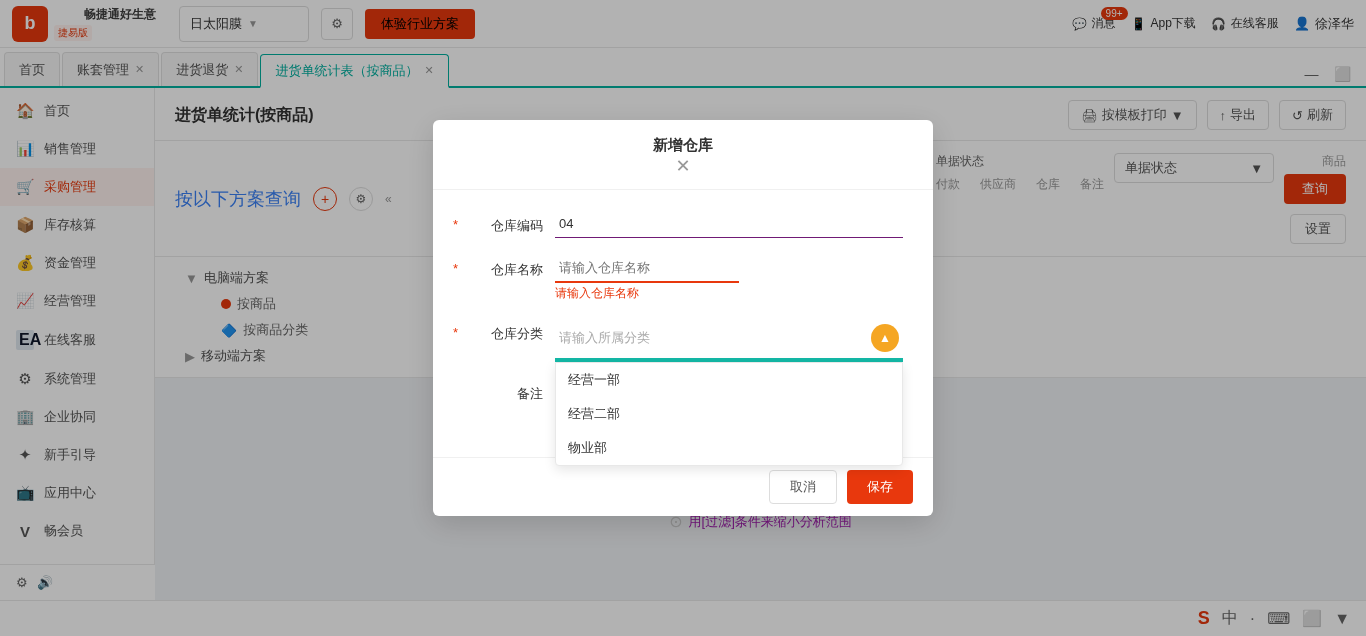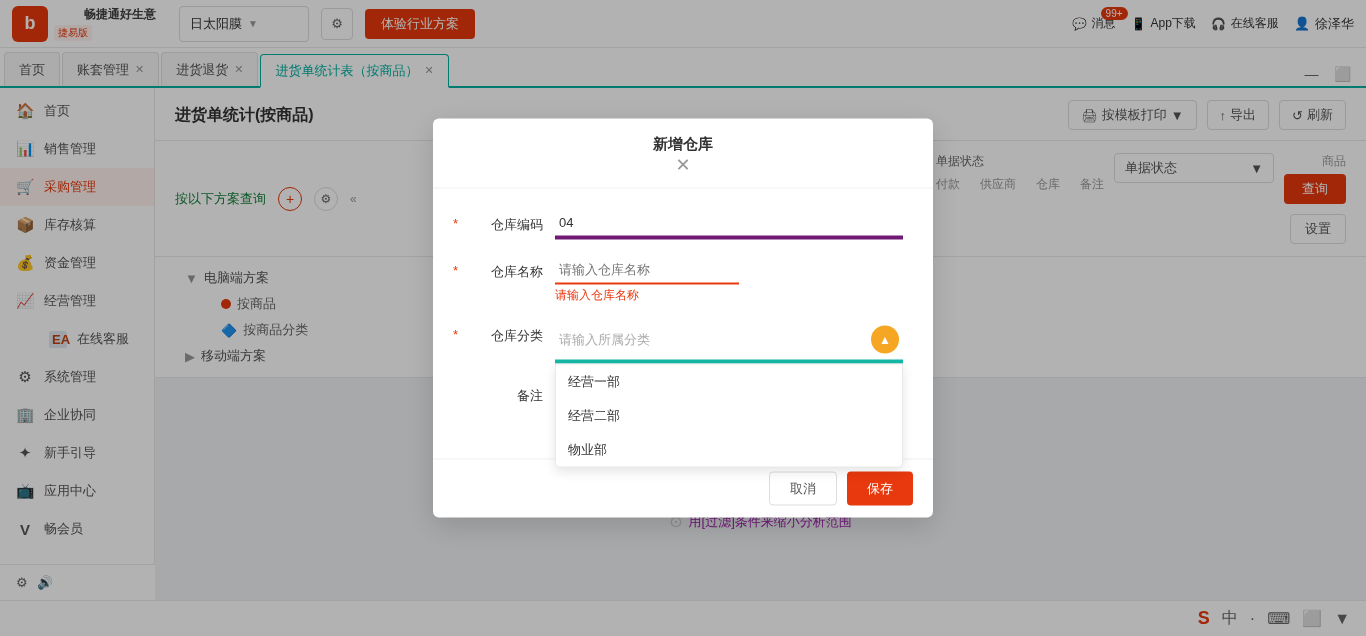--- a/index.html
+++ b/index.html
@@ -54,21 +54,21 @@
     .gear-btn {
       width: 32px; height: 32px;
       border: 1px solid #ddd;
       border-radius: 4px;
       display: flex; align-items: center; justify-content: center;
       cursor: pointer; color: #666;
     }
 
     .trial-btn {
       background: #e8380d;
-      color: #ffffff;
+      color: #000000;
       border: none;
       border-radius: 4px;
       padding: 6px 16px;
       cursor: pointer;
       font-size: 13px;
     }
 
     .header-right {
       margin-left: auto;
       display: flex;
@@ -239,21 +239,21 @@
     .form-row {
       display: flex; align-items: flex-start; margin-bottom: 16px; gap: 12px;
     }
     .form-label {
       width: 80px; flex-shrink: 0; text-align: right; color: #333; font-size: 13px; padding-top: 7px; position: relative;
     }
     .form-label.required::before {
       content: '*'; color: #e8380d; position: absolute; left: -10px;
     }
     .form-input {
-      flex: 1; border: none; border-bottom: 4px solid #701a75; padding: 6px 4px; font-size: 13px; outline: none; color: #333;
+      flex: 1; border: none; border-bottom: 1px solid #701a75; padding: 6px 4px; font-size: 13px; outline: none; color: #333;
     }
     .form-input.error { border-bottom: 2px solid #e8380d; }
     .error-msg { color: #e8380d; font-size: 12px; margin-top: 2px; display: block; }
     .form-field-wrap { flex: 1; position: relative; }
 
     
     .dropdown-trigger {
       flex: 1; border: none; border-bottom: 4px solid #14b8a6; padding: 6px 4px;
       font-size: 13px; color: #aaa; display: flex; align-items: center; justify-content: space-between;
       cursor: pointer; background: #fff; gap: 36px;
@@ -391,21 +391,21 @@
     </div>
     <div class="sidebar-item">
       <span class="sidebar-icon">💰</span>
       <span>资金管理</span>
     </div>
     <div class="sidebar-item">
       <span class="sidebar-icon">📈</span>
       <span>经营管理</span>
     </div>
     <div class="sidebar-item">
-      <span class="sidebar-icon" style="font-style:normal;font-size:13px;font-weight:bold;background:#e0e8f0;border-radius:2px;padding:1px 3px;color:#c2410c;margin-left:33px;">EA</span>
+      <span class="sidebar-icon" style="font-style:normal;font-size:16px;font-weight:bold;background:#e0e8f0;border-radius:2px;padding:1px 3px;color:#0f172a;">EA</span>
       <span>在线客服</span>
     </div>
     <div class="sidebar-item">
       <span class="sidebar-icon">⚙</span>
       <span>系统管理</span>
     </div>
     <div class="sidebar-item">
       <span class="sidebar-icon">🏢</span>
       <span>企业协同</span>
     </div>
@@ -446,21 +446,21 @@
           </div>
           <div class="action-btn">
             <span>↺</span>
             <span>刷新</span>
           </div>
         </div>
       </div>
     </div>
 
     <div class="filter-bar">
-      <span style="color:#15803d;font-size:13px;">按以下方案查询</span>
+      <span style="color:#3b82f6;font-size:18px;">按以下方案查询</span>
       <div class="filter-add-btn">+</div>
       <div class="filter-gear-btn">⚙</div>
       <div class="filter-collapse">«</div>
 
       <div style="flex:1;"></div>
 
       <div style="display:flex;align-items:flex-start;gap:10px;">
         <div style="display:flex;flex-direction:column;align-items:flex-start;gap:4px;">
           <span style="color:#666;font-size:12px;margin-bottom:2px;">单据状态</span>
           <div style="display:flex;gap:6px;align-items:center;">

